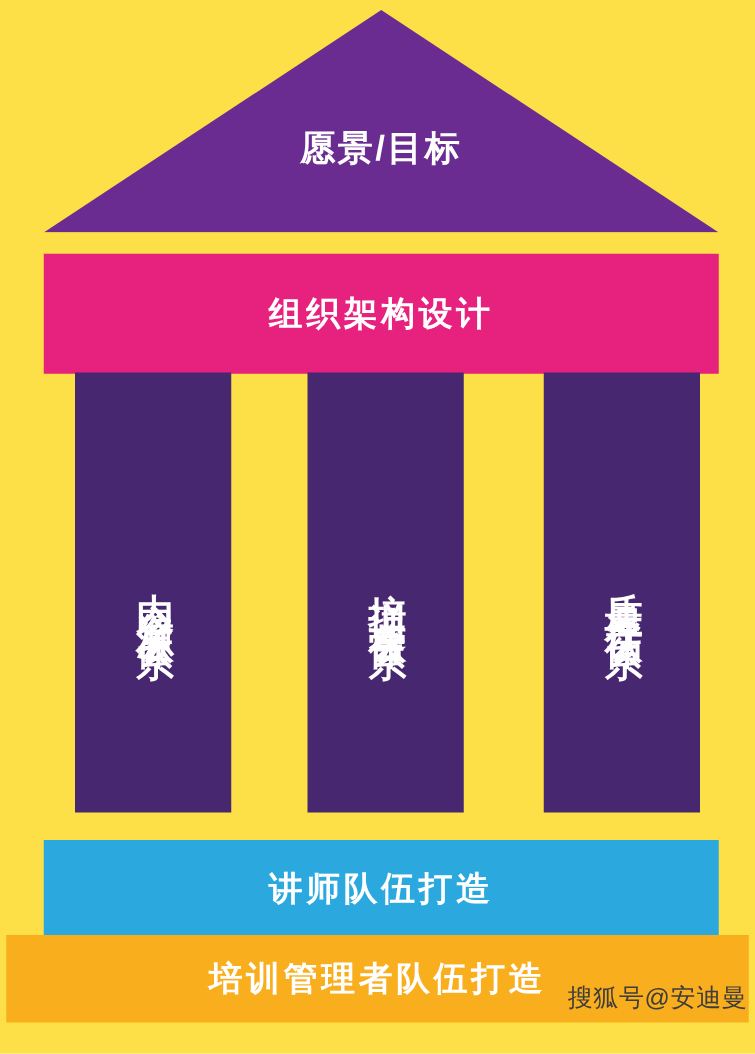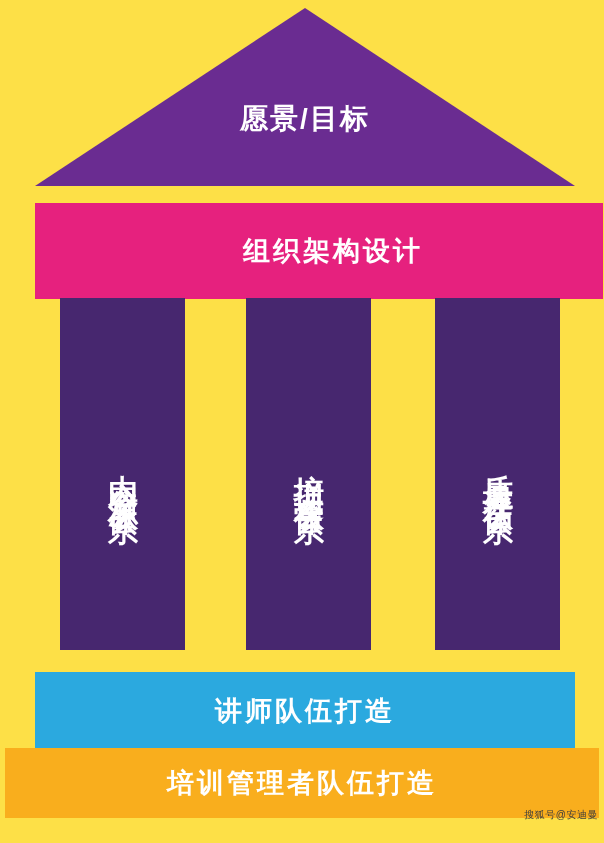--- a/index.html
+++ b/index.html
@@ -48,21 +48,20 @@
     font-size: 27px;
     font-weight: bold;
     letter-spacing: 3px;
   }
   .beam {
     left: 35px;
     top: 203px;
     width: 540px;
     height: 96px;
     background: #e6217e;
-    padding-left: 28px;
   }
   .base-blue {
     left: 35px;
     top: 672px;
     width: 540px;
     height: 77px;
     background: #2ba9df;
   }
   .base-orange {
     left: 5px;
@@ -92,22 +91,22 @@
     color: #ffffff;
     font-size: 30px;
     font-weight: bold;
     letter-spacing: 8px;
   }
 
   
   .watermark {
     position: absolute;
     right: 6px;
-    top: 808px;
-    font-size: 10px;
+    top: 785px;
+    font-size: 20px;
     color: #3d3d3d;
     letter-spacing: 0.5px;
   }
 </style>
 </head>
 <body>
 
 <div class="canvas">
 
   <div class="roof">

